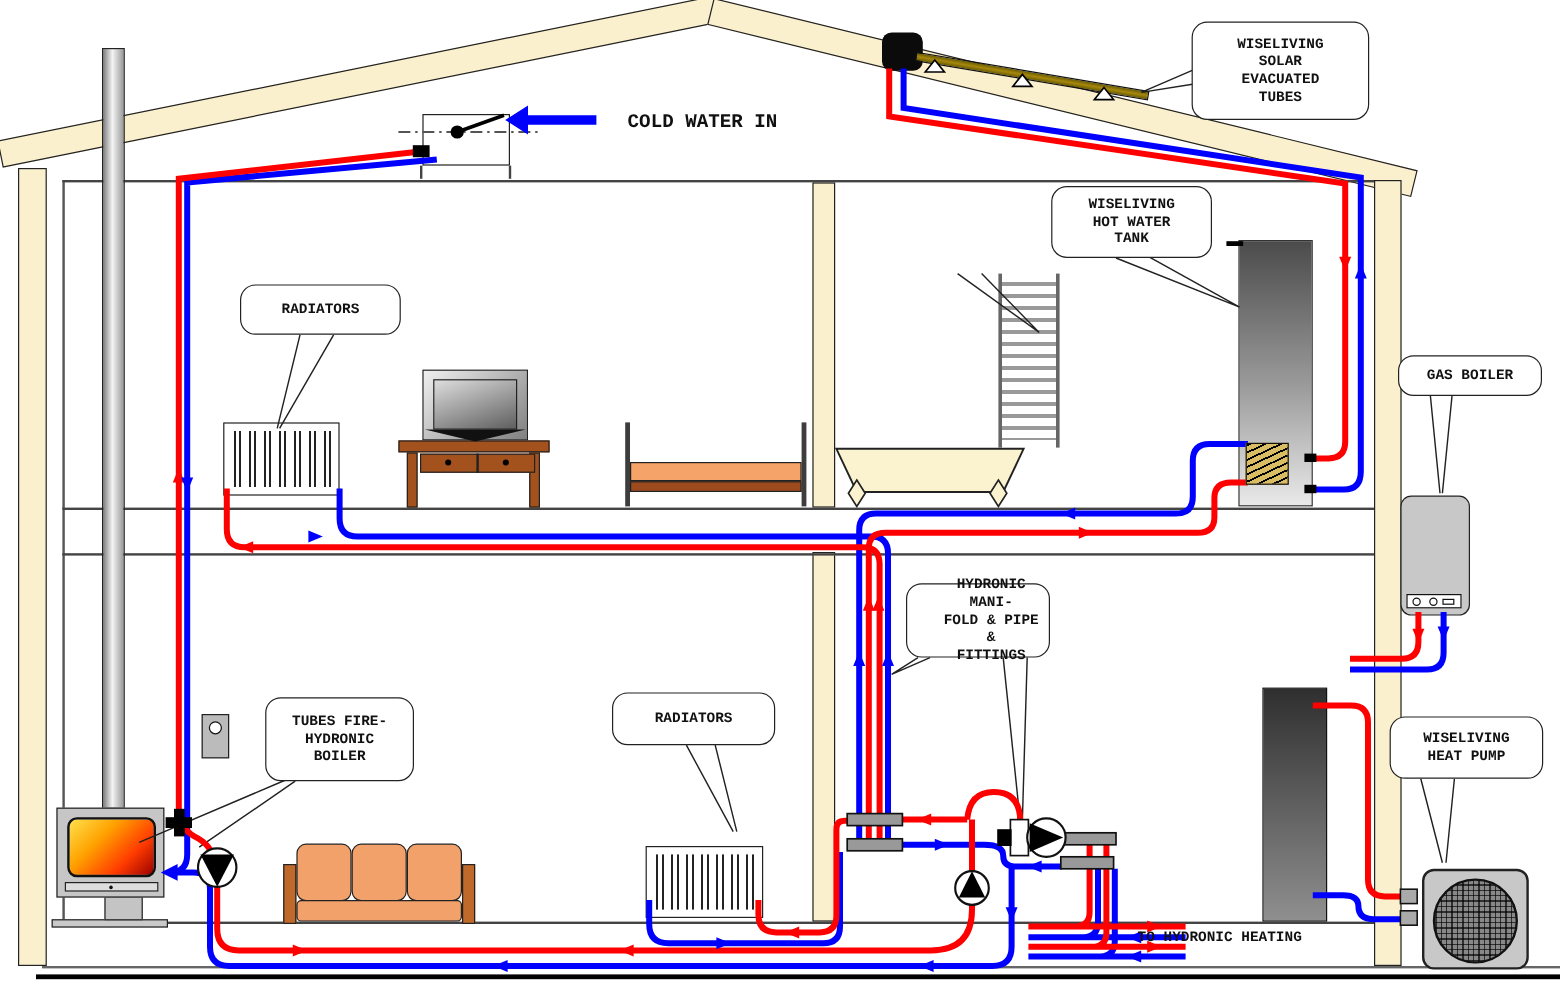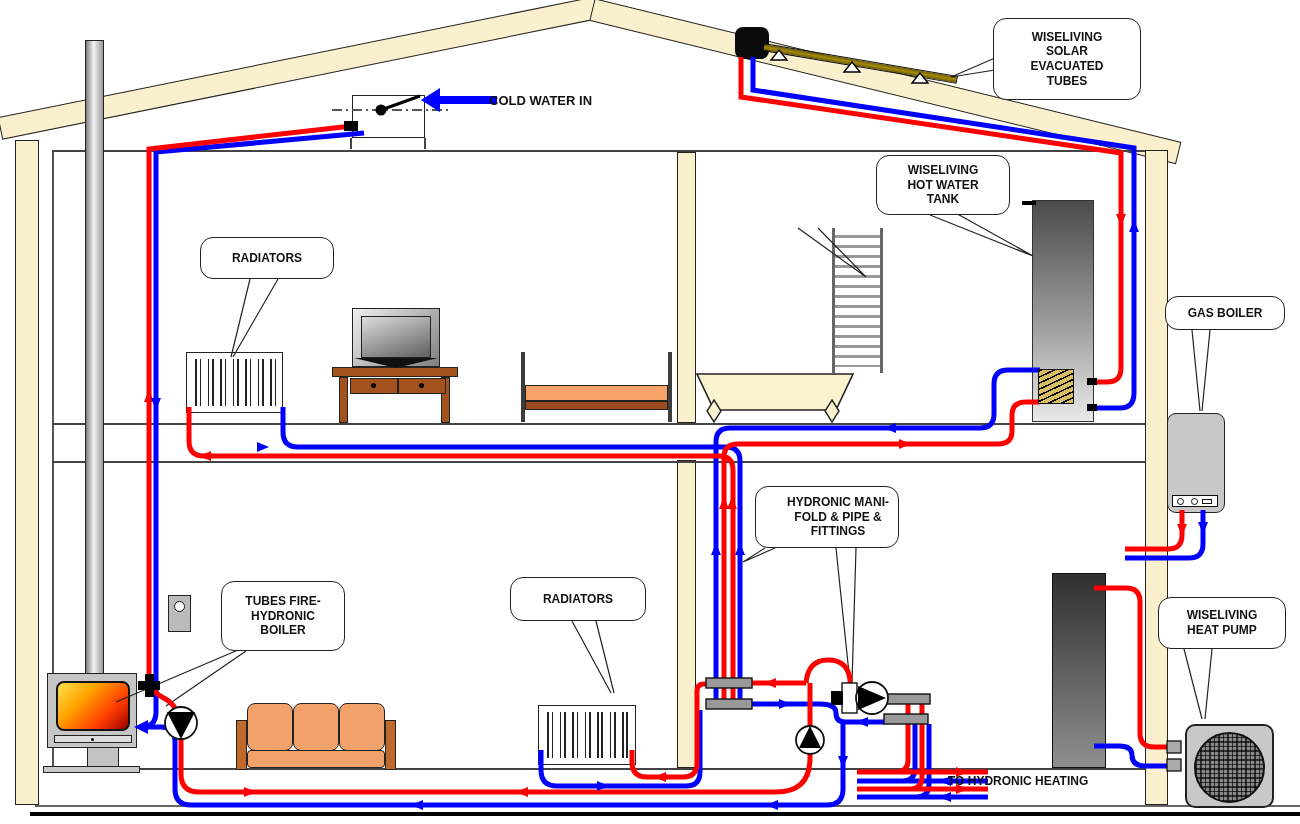--- a/index.html
+++ b/index.html
@@ -1,21 +1,21 @@
 <!DOCTYPE html>
 <html><head>
 <meta charset="utf-8">
 <style>
   :root{
     --hot:#FF0000; --cold:#0000FF; --wall:#FBF0CE; --line:#222;
     --equip:#C8C8C8;
   }
   html,body{margin:0;padding:0;background:#fff;}
   #stage{position:relative;width:1300px;height:824px;background:#fff;overflow:hidden;
-    font-family:Liberation Sans, sans-serif;}
+    font-family:Liberation Mono, monospace;}
   .abs{position:absolute;}
   .wallpiece{background:var(--wall);border:1.5px solid #222;box-sizing:border-box;}
   .hline{background:#444;}
   .callout{position:absolute;background:#fff;border:1.6px solid #222;border-radius:13px;
     display:flex;align-items:center;justify-content:center;text-align:center;
     font-weight:bold;font-size:12px;line-height:1.22;white-space:pre-line;
     box-sizing:border-box;padding:4px 6px;z-index:40;color:#111;}
   .plainlabel{position:absolute;font-weight:bold;color:#111;z-index:40;white-space:nowrap;}
   .radiator{position:absolute;background:
       repeating-linear-gradient(90deg,#222 0 1.5px,#fff 1.5px 8px,#222 8px 9.5px,#fff 9.5px 12.5px);
@@ -250,22 +250,22 @@
 TUBES</div>
   <div class="callout" style="left:876px;top:155px;width:134px;height:60px;">WISELIVING
 HOT WATER
 TANK</div>
   <div class="callout" style="left:1165px;top:296px;width:120px;height:34px;">GAS BOILER</div>
   <div class="callout" style="left:200px;top:237px;width:134px;height:42px;">RADIATORS</div>
   <div class="callout" style="left:510px;top:577px;width:136px;height:44px;">RADIATORS</div>
   <div class="callout" style="left:221px;top:581px;width:124px;height:70px;">TUBES FIRE-
 HYDRONIC
 BOILER</div>
-  <div class="callout" style="left:755px;top:486px;width:144px;height:62px;padding-left:28px;">HYDRONIC MANI-
+  <div class="callout" style="left:755px;top:486px;width:120px;height:62px;padding-left:28px;">HYDRONIC MANI-
 FOLD &amp; PIPE &amp;
 FITTINGS</div>
   <div class="callout" style="left:1158px;top:597px;width:128px;height:52px;">WISELIVING
 HEAT PUMP</div>
 
-  <div class="plainlabel" style="left:489px;top:93px;font-size:13px;">COLD WATER IN</div>
+  <div class="plainlabel" style="left:523px;top:93px;font-size:16px;">COLD WATER IN</div>
   <div class="plainlabel" style="left:948px;top:774px;font-size:12px;">TO HYDRONIC HEATING</div>
 
 </div>
 
 </body></html>

